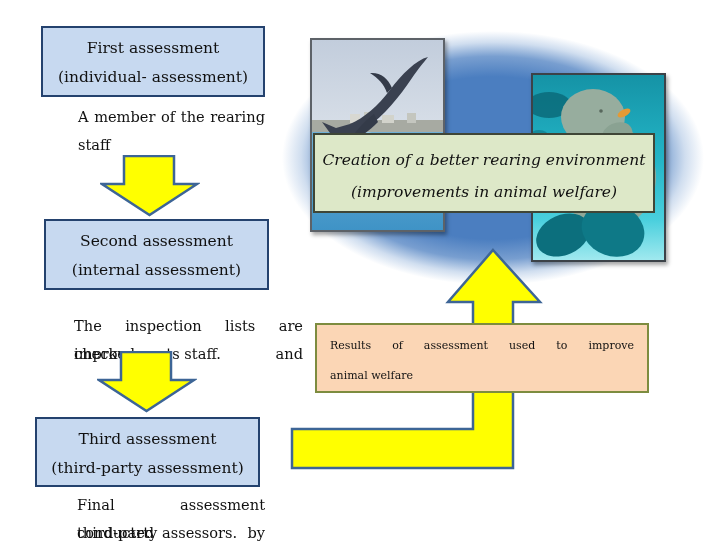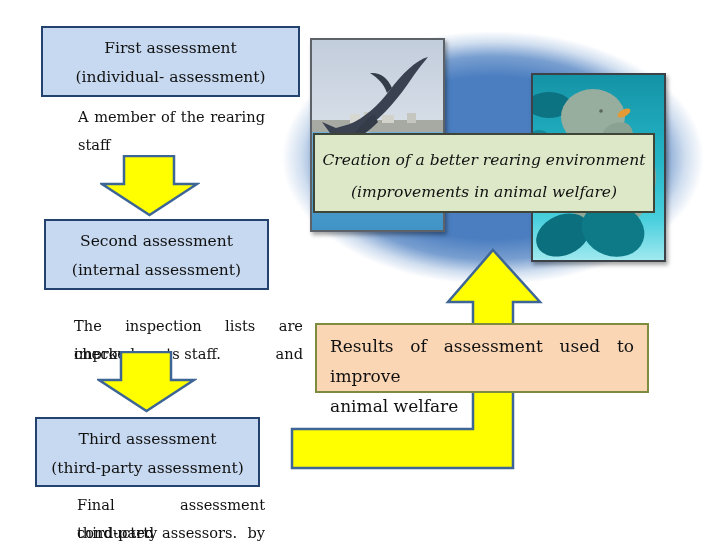--- a/index.html
+++ b/index.html
@@ -7,21 +7,21 @@
     position:relative;width:704px;height:551px;background:#ffffff;overflow:hidden;
     font-family:"DejaVu Serif","Liberation Serif",serif;color:#111;
   }
   
   .step-box{
     position:absolute;box-sizing:border-box;
     background:#c7d9f0;border:2px solid #24426e;
     text-align:center;font-size:15.5px;line-height:29px;padding-top:6px;
   }
   .step-box .step-title,.step-box .step-subtitle{white-space:nowrap;}
-  #step1{left:41px;top:26px;width:259px;height:71px;}
+  #step1{left:41px;top:26px;width:224px;height:71px;}
   #step2{left:44px;top:219px;width:225px;height:71px;}
   #step3{left:35px;top:417px;width:225px;height:70px;}
 
   .caption{position:absolute;font-size:14.6px;}
   .cap-line{display:block;height:28px;line-height:28px;white-space:nowrap;margin-left:41px;}
   .cap-line.just{text-align:justify;text-align-last:justify;white-space:normal;}
   #cap1{left:37px;top:103px;width:228px;}
   #cap2{left:33px;top:312px;width:270px;}
   #cap3{left:36px;top:491px;width:229px;}
 
@@ -43,21 +43,21 @@
 
   .outcome-box{
     position:absolute;left:313px;top:133px;width:342px;height:80px;z-index:3;box-sizing:border-box;
     background:#dde8c8;border:2px solid #3f4637;
     text-align:center;font-size:15.5px;line-height:32px;padding-top:9px;font-style:italic;
   }
   .elbow-arrow{position:absolute;left:285px;top:245px;width:262px;height:230px;z-index:4;}
   .results-box{
     position:absolute;left:315px;top:323px;width:334px;height:70px;z-index:5;box-sizing:border-box;
     background:#fbd6b5;border:2px solid #7d8c3f;
-    font-size:17px;line-height:30px;padding:6px 13px 0 13px;
+    font-size:11px;line-height:30px;padding:6px 13px 0 13px;
   }
   .results-box .res-line1{display:block;text-align:justify;text-align-last:justify;}
   .results-box .res-line2{display:block;}
 </style>
 </head>
 <body>
 
 <div class="canvas">
 
   <div class="step-box" id="step1">

